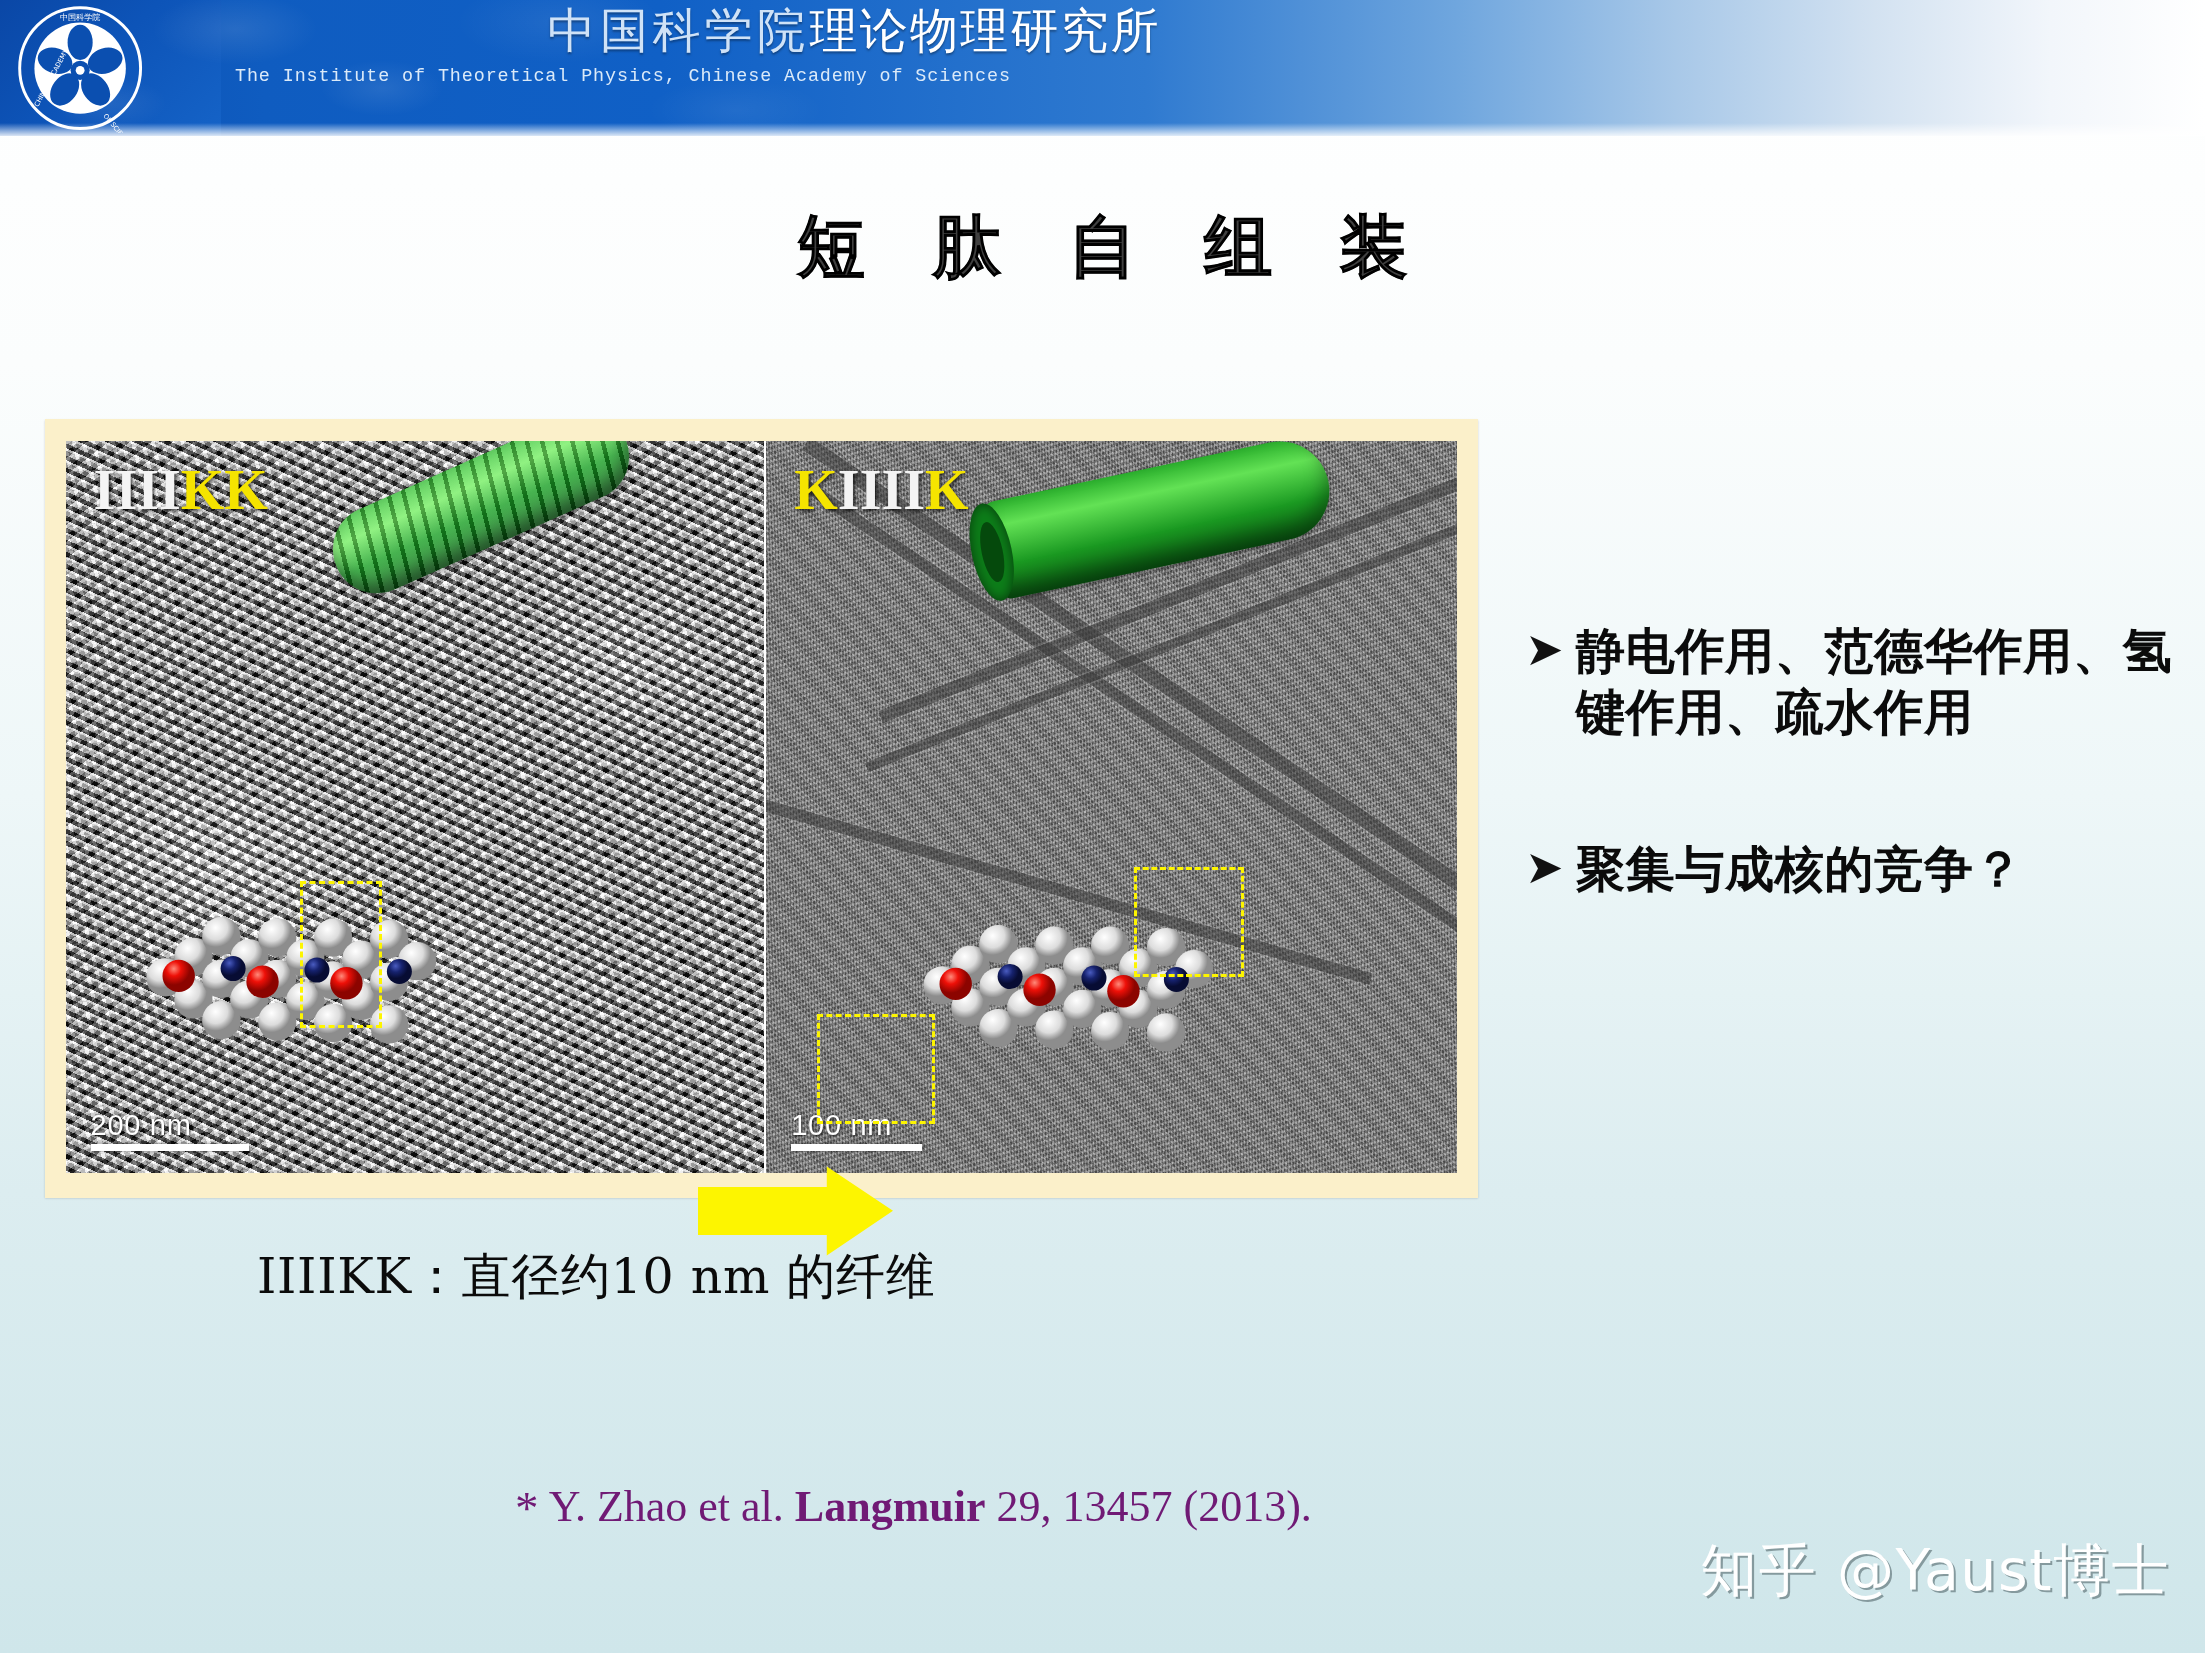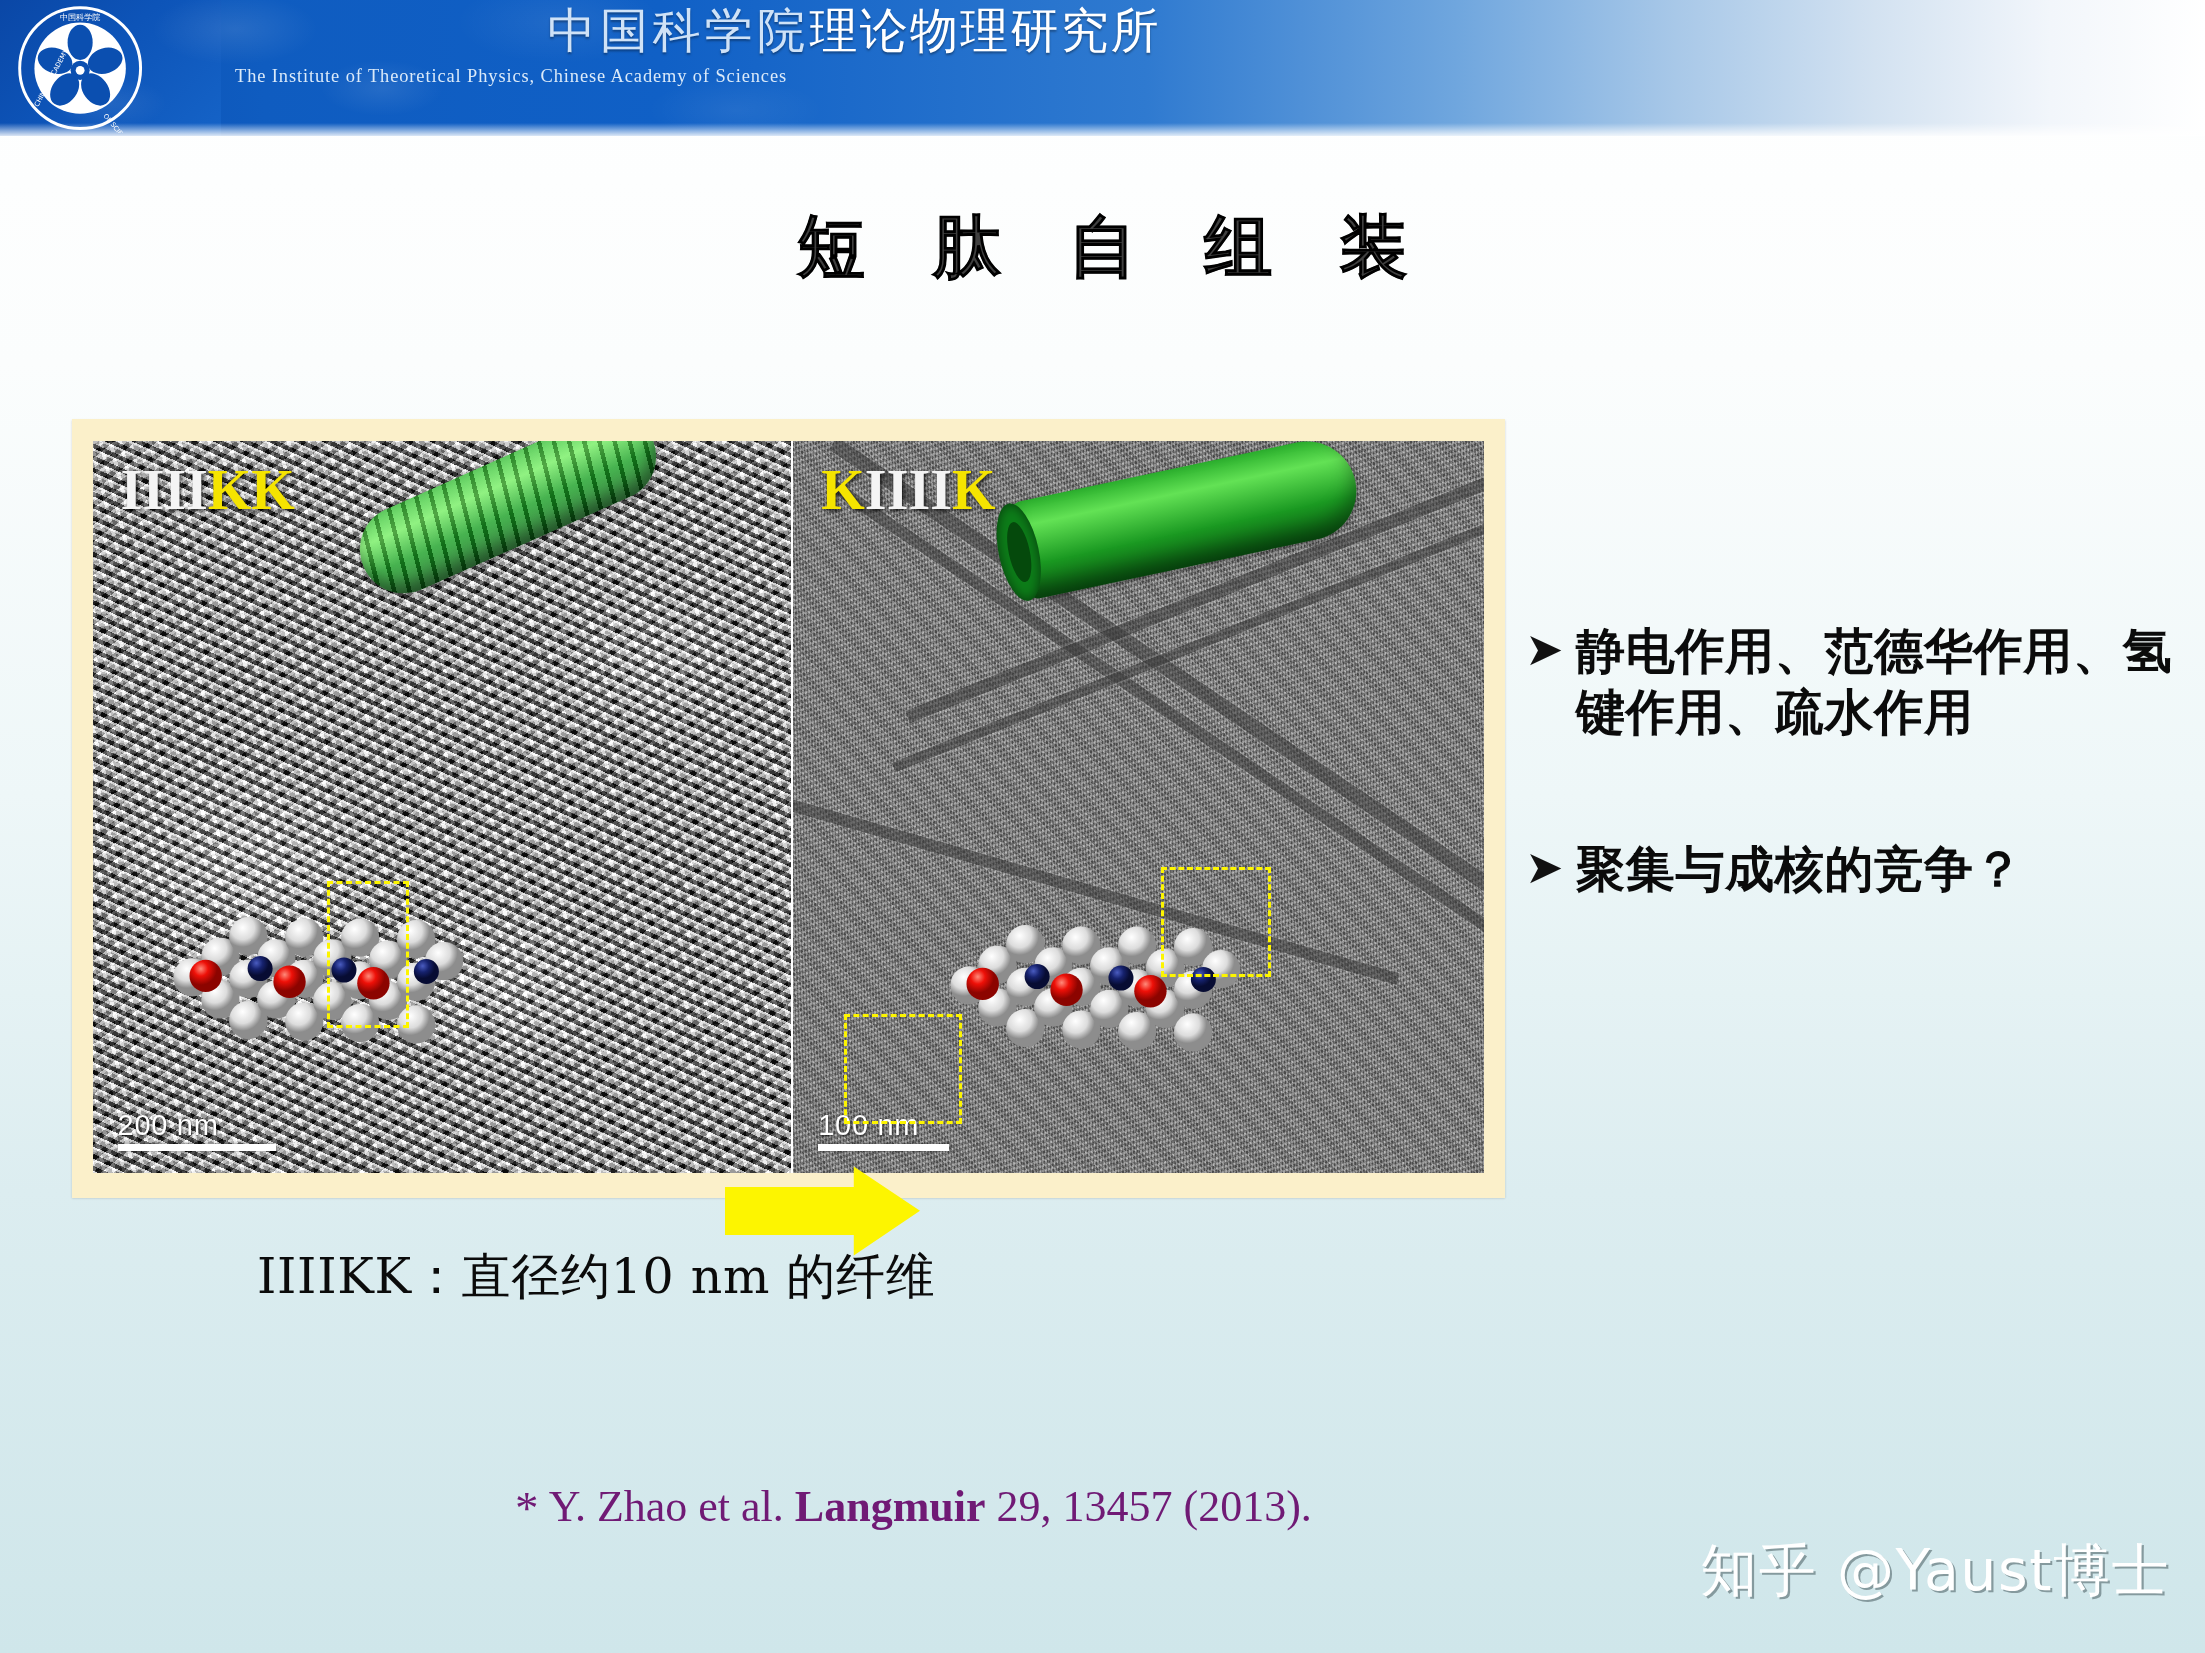--- a/index.html
+++ b/index.html
@@ -46,38 +46,38 @@
   }
   .banner-cn {
     font-family:"DejaVu Sans", sans-serif;
     font-size:48px; font-weight:normal; color:#cfe2f7; letter-spacing:4.4px;
     white-space:nowrap; line-height:1.0;
     text-shadow:0 1.5px 2.2px rgba(0,0,0,.35);
     text-align:right;
   }
   .banner-cn .inst { color:#ffffff; letter-spacing:2.2px; }
   .banner-en {
-    font-family:Liberation Serif, serif;
+    font-family:Liberation Mono, monospace;
     font-size:18.4px; color:#dbeaf9; letter-spacing:0.9px; white-space:nowrap;
     margin-top:11.8px;
   }
 
   
   #slide-title {
     position:absolute; left:0; top:202px; width:2205px;
     text-align:center;
     font-family:"DejaVu Sans", sans-serif;
     font-size:68px; font-weight:bold; color:#404040;
     letter-spacing:22px; text-indent:22px;
     -webkit-text-stroke:0.7px #000;
   }
 
   
   #figure-frame {
-    position:absolute; left:72px; top:419px; width:1433px; height:779px;
+    position:absolute; left:45px; top:419px; width:1433px; height:779px;
     background:#fbf0ca;
     padding:22px 20.6px 25px 20.6px;
     box-shadow:0 0.7px 2.2px rgba(0,0,0,.18);
   }
   #figure-panels { position:relative; width:100%; height:100%; display:flex; }
   .tem-panel { position:relative; overflow:hidden; height:100%; }
   #panel-left  { width:50.2%; }
   #panel-right { width:49.8%; border-left:2.2px solid #ffffff; }
 
   

